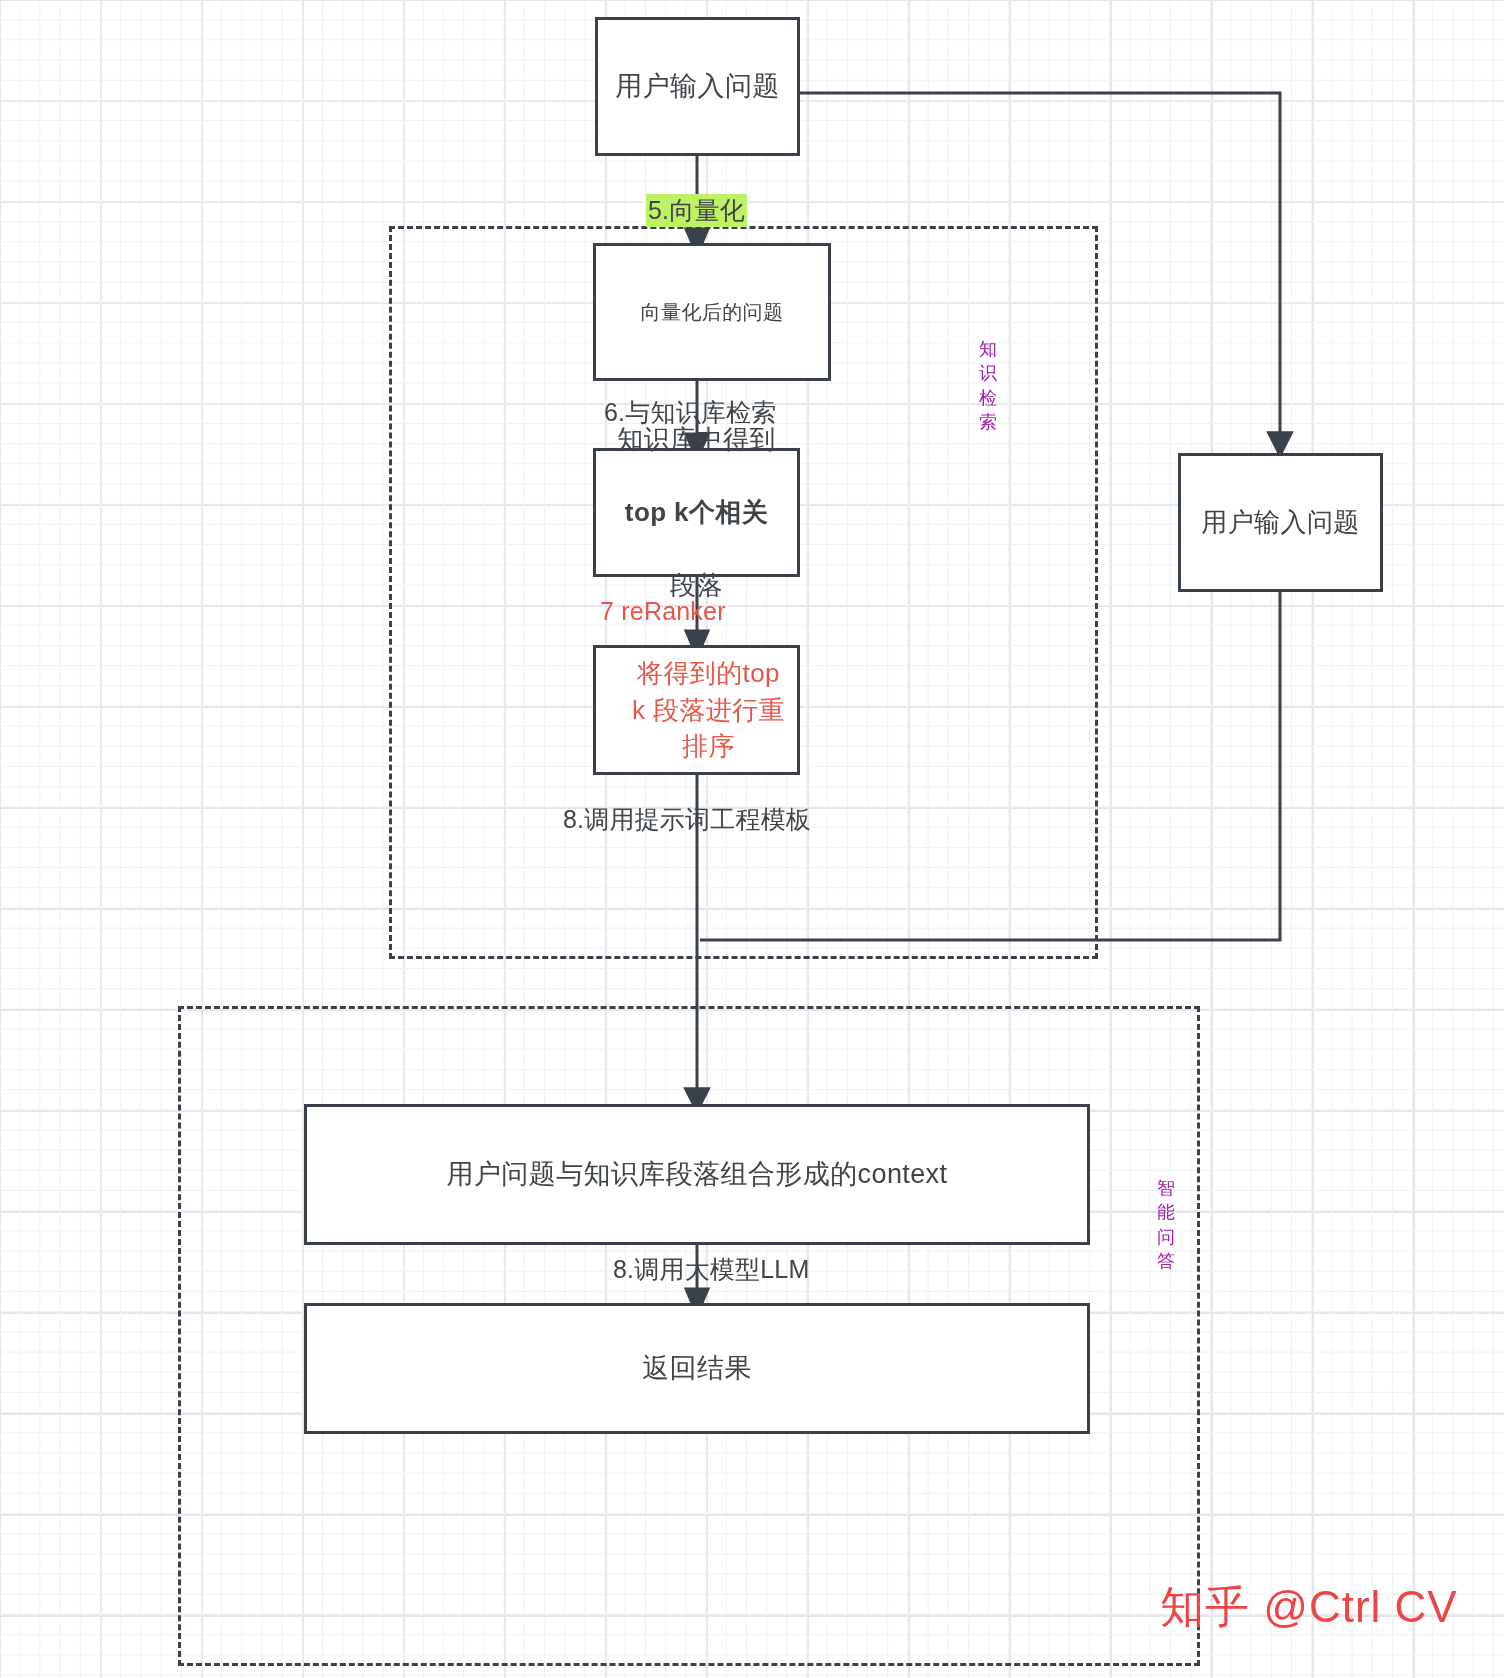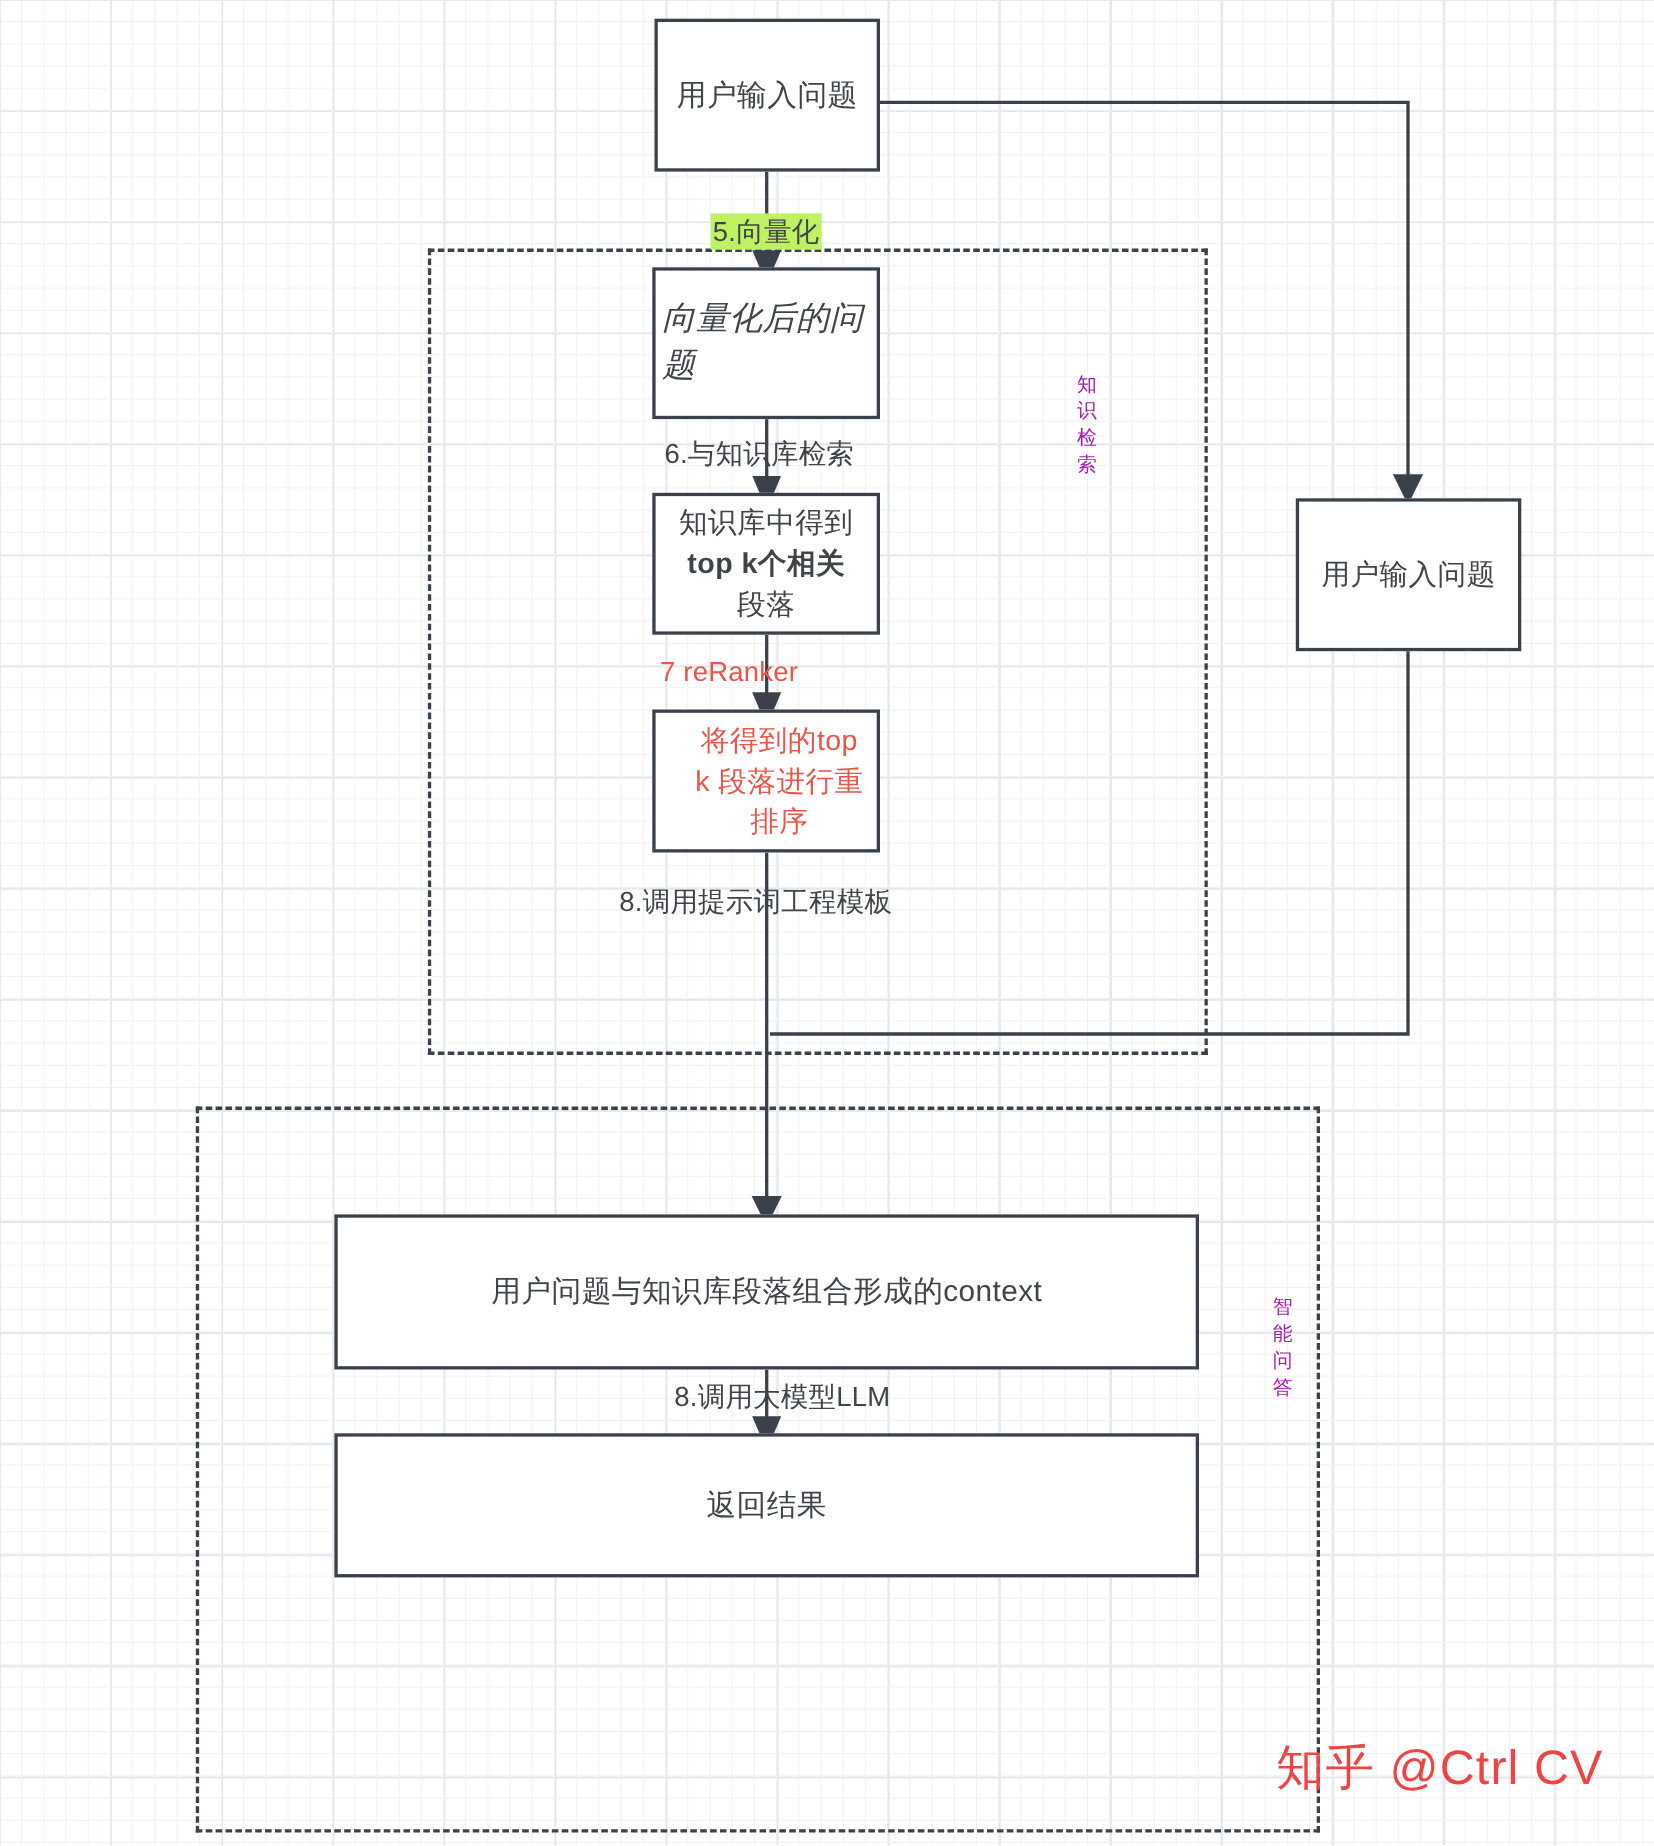--- a/index.html
+++ b/index.html
@@ -132,25 +132,25 @@
     <path d="M1280,592 L1280,940 L700,940"></path>
 
     <path d="M697,1245 L697,1303" marker-end="url(#arrow)"></path>
   </g>
 </svg>
 
 <div class="node" style="left:595px; top:17px; width:205px; height:139px; font-size:27px;">
   <span class="inner">用户输入问题</span>
 </div>
 
-<div class="node" style="left:593px; top:243px; width:207px; height:138px; font-size:30px;font-style:italic;">
+<div class="node" style="left:593px; top:243px; width:238px; height:138px; font-size:20px;">
   <span class="inner">向量化后的问题</span>
 </div>
 
-<div class="node" style="left:593px; top:448px; width:207px; height:129px; font-size:26px; flex-direction:column;">
+<div class="node" style="left:593px; top:448px; width:207px; height:129px; font-size:26px; flex-direction:column;gap:36px;">
   <span>知识库中得到</span>
   <span class="bold-line">top k个相关</span>
   <span>段落</span>
 </div>
 
 <div class="node red" style="left:593px; top:645px; width:207px; height:130px; font-size:26px; flex-direction:column;">
   <span>将得到的top</span>
   <span>k 段落进行重</span>
   <span>排序</span>
 </div>

